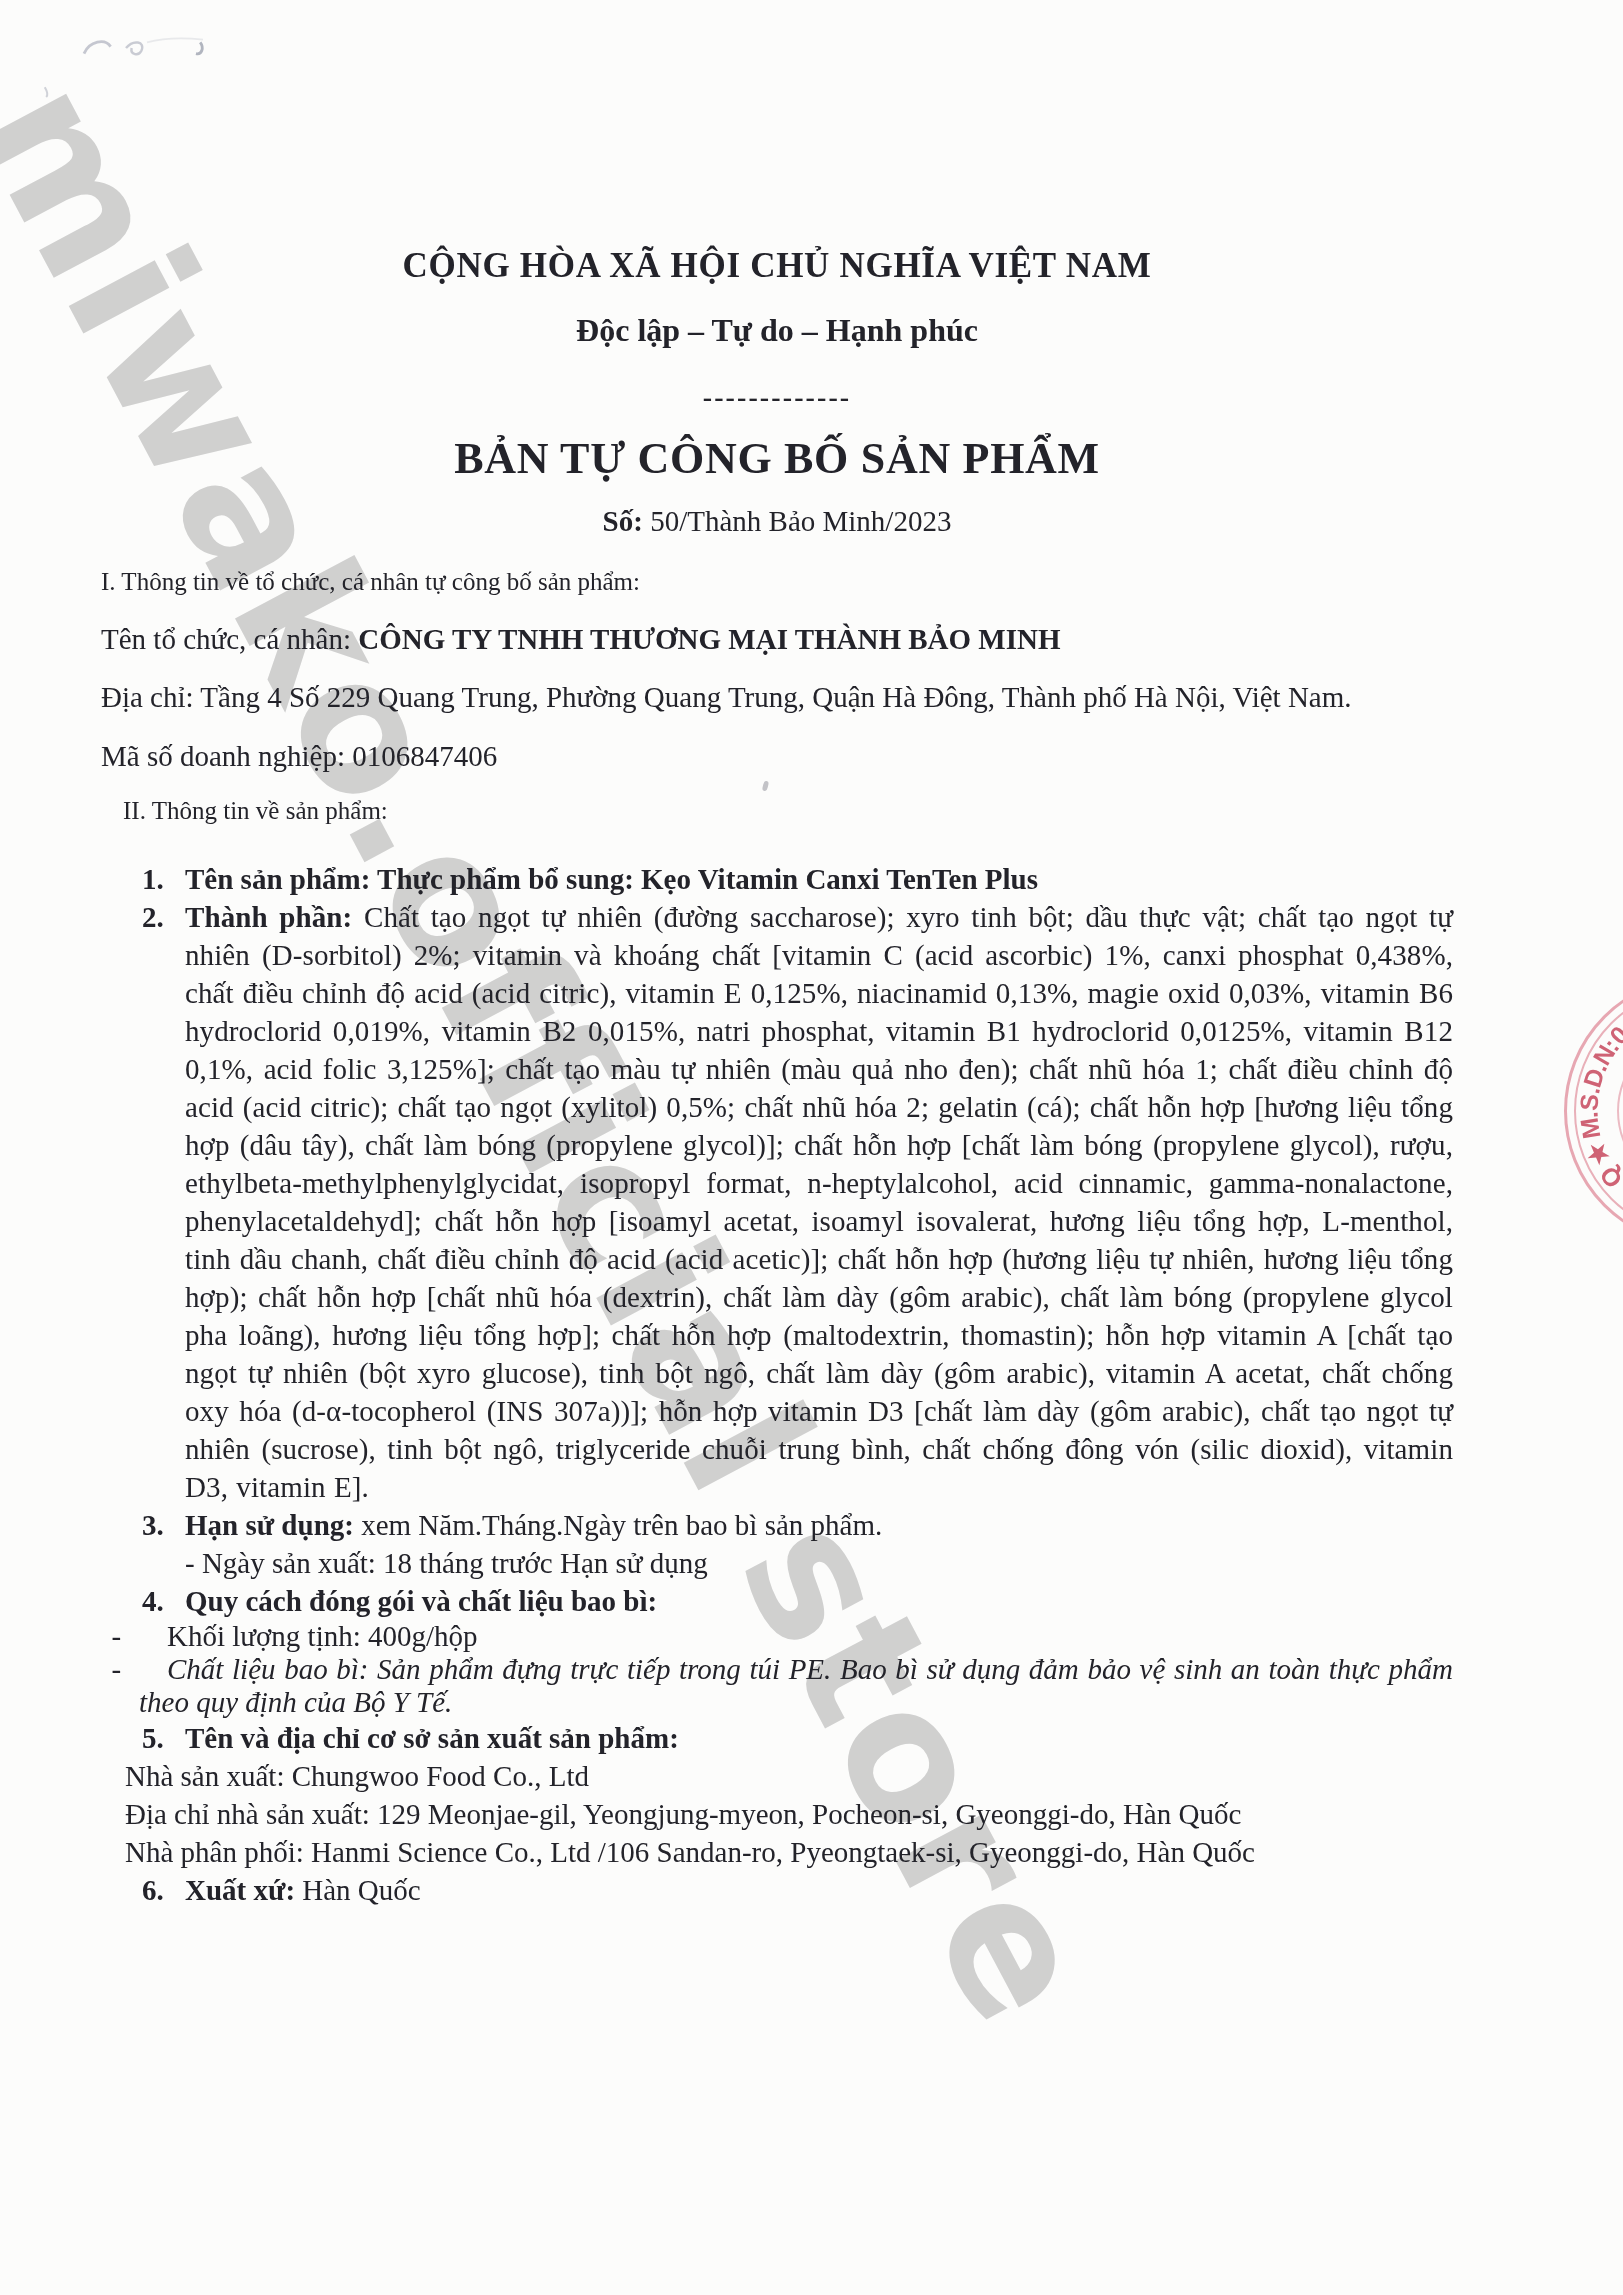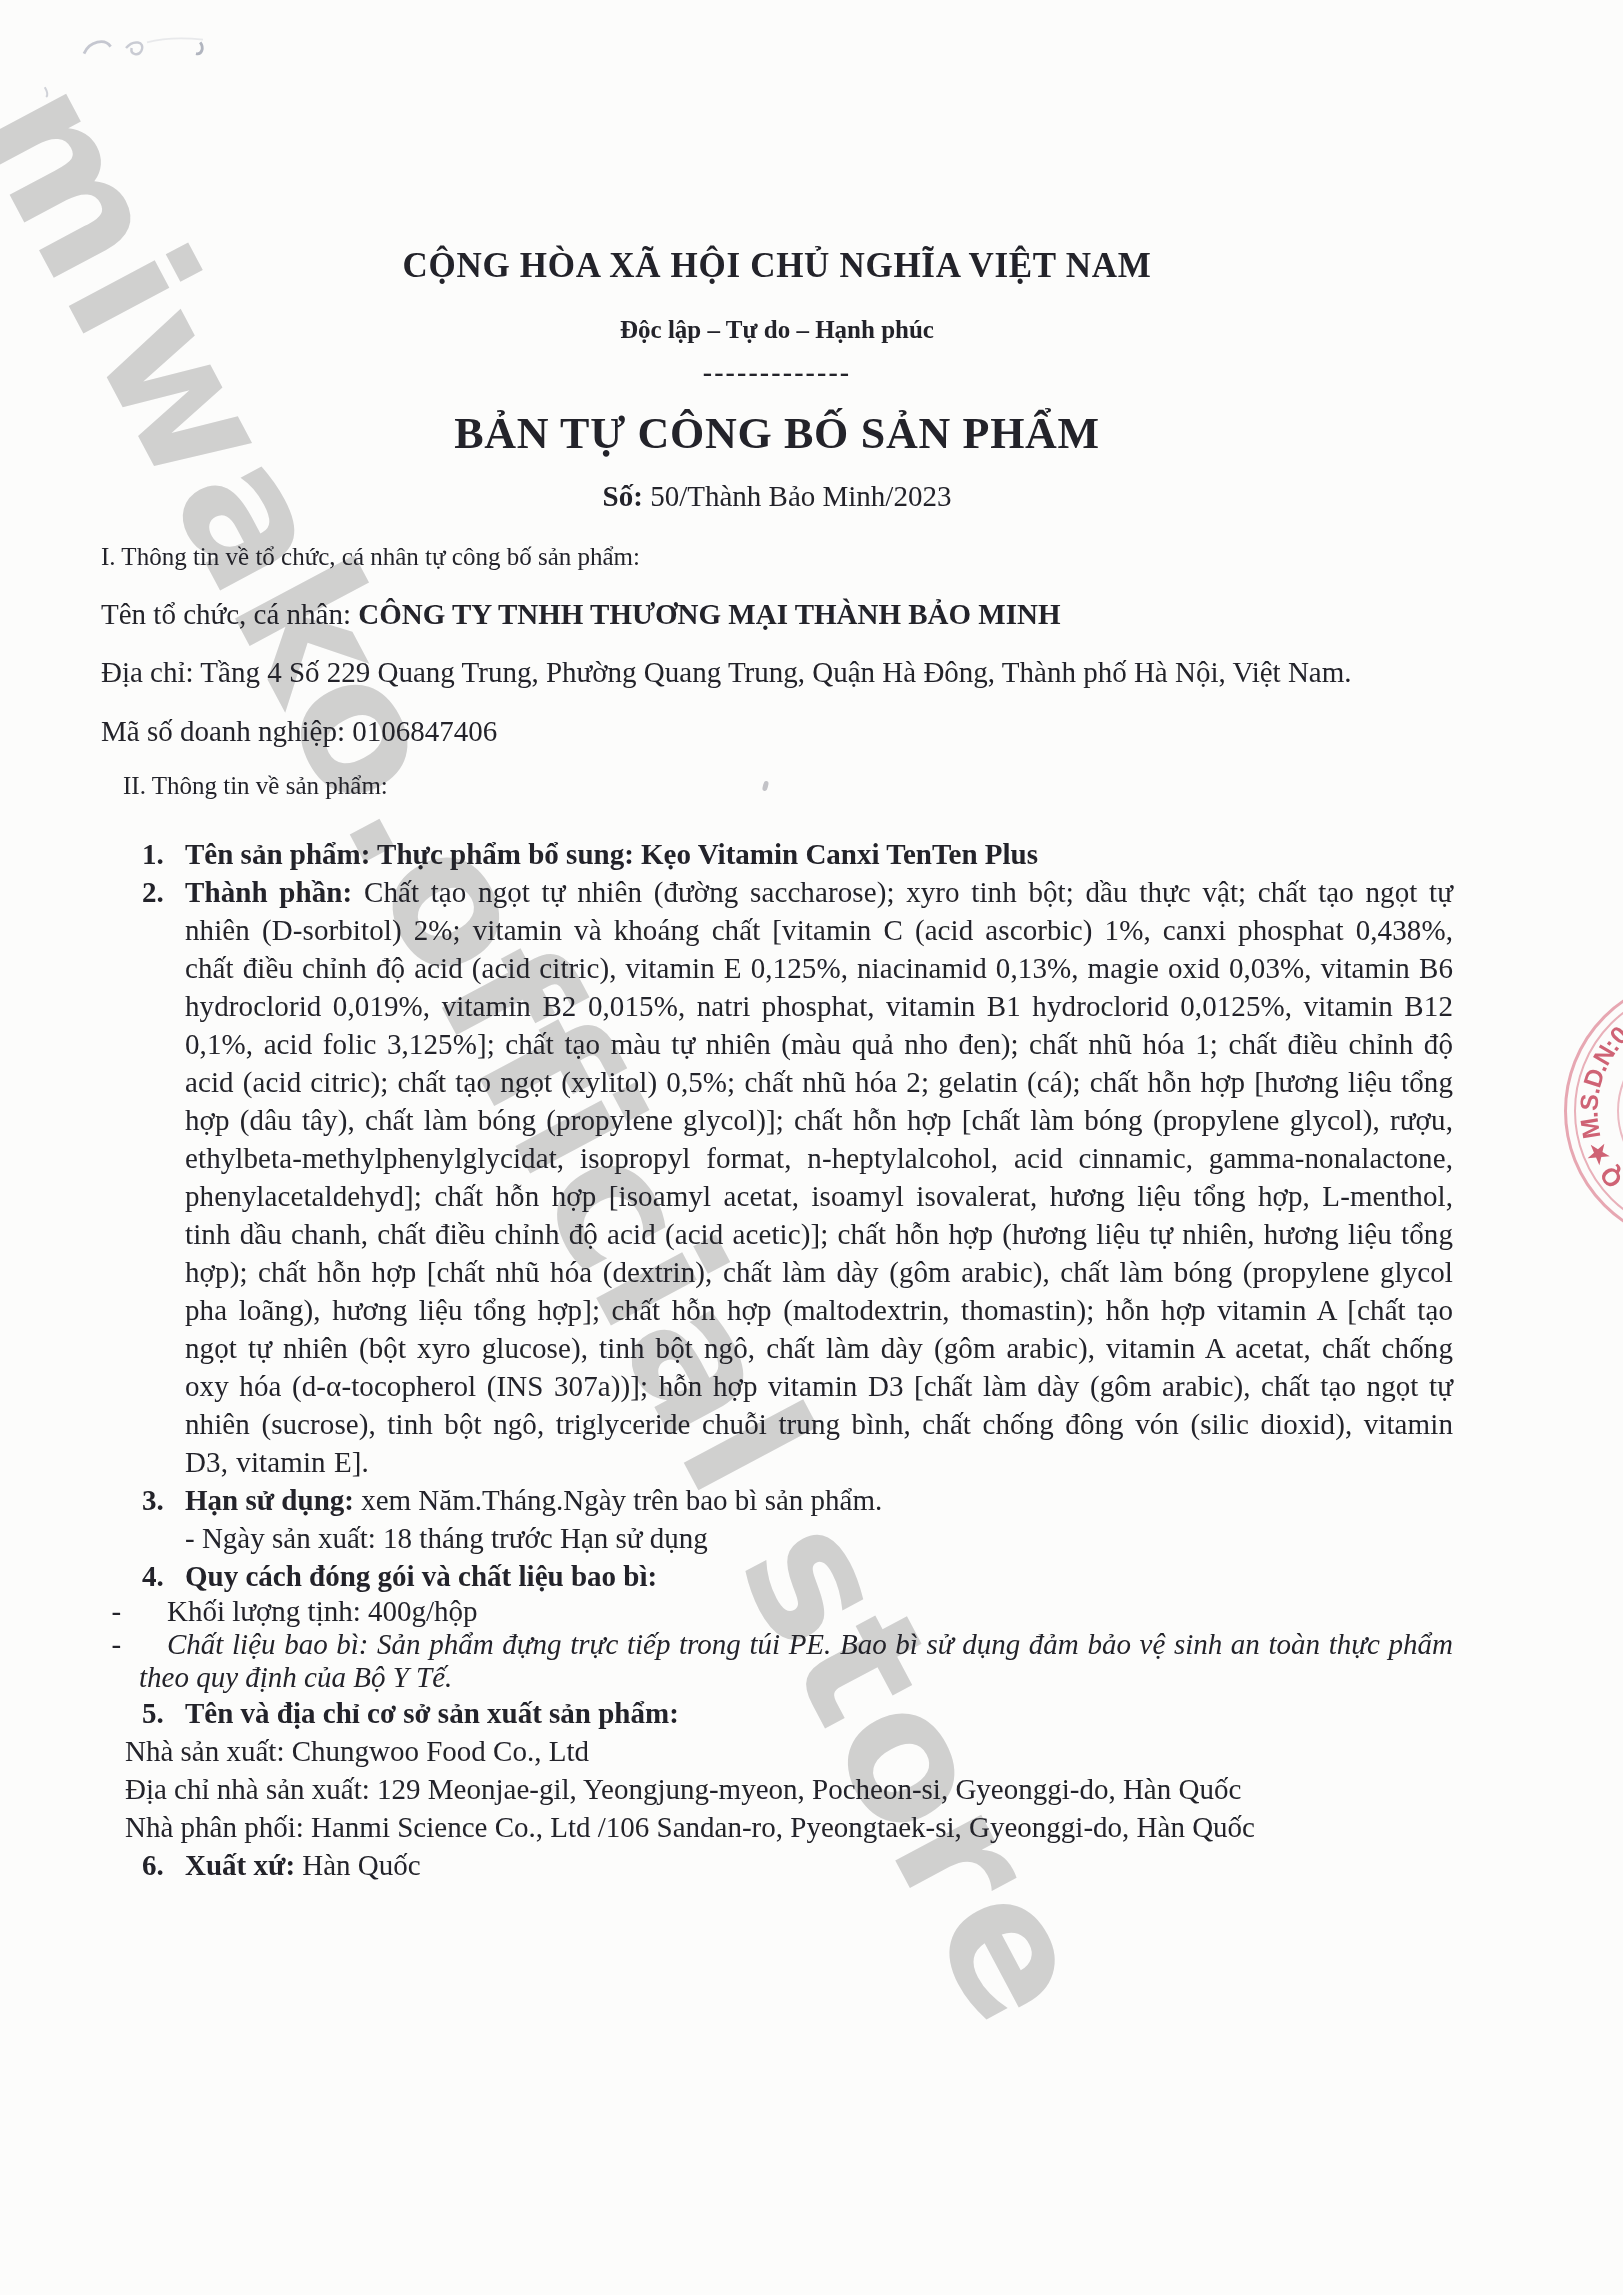--- a/index.html
+++ b/index.html
@@ -12,21 +12,21 @@
     position:absolute;left:119px;top:49px;z-index:0;
     transform:rotate(62deg);transform-origin:0 0;
     font-family:"DejaVu Sans","Liberation Sans",sans-serif;
     font-weight:bold;font-size:178px;letter-spacing:2.8px;white-space:nowrap;
     color:#8f8f8f;opacity:.40;user-select:none;
   }
   .content{position:relative;z-index:1;padding:246px 171px 0 101px;}
   .center{text-align:center;}
   .b{font-weight:bold;}
   .national{font-size:35px;line-height:39px;margin-bottom:26.5px;letter-spacing:0.7px;}
-  .motto{font-size:25px;line-height:36px;margin-bottom:11px;}
+  .motto{font-size:32px;line-height:36px;margin-bottom:36px;}
   .divider{font-size:28px;line-height:26.5px;margin-bottom:28px;letter-spacing:2.1px;font-weight:bold;}
   .doctitle{font-size:44px;line-height:41px;margin-bottom:25px;letter-spacing:0.7px;}
   .docnum{font-size:29px;line-height:35px;margin-bottom:25px;}
   .h1{font-size:25px;line-height:36px;font-weight:normal;margin-bottom:18px;}
   .para{font-size:29px;line-height:43px;margin-bottom:15.4px;}
   .gap-ii{margin-top:4.2px;margin-bottom:31px;margin-left:22px;}
   .list{font-size:29px;}
   .row{position:relative;line-height:38px;}
   .row .inum{position:absolute;left:41px;top:0;font-weight:bold;}
   .row .body{display:block;padding-left:84px;}

